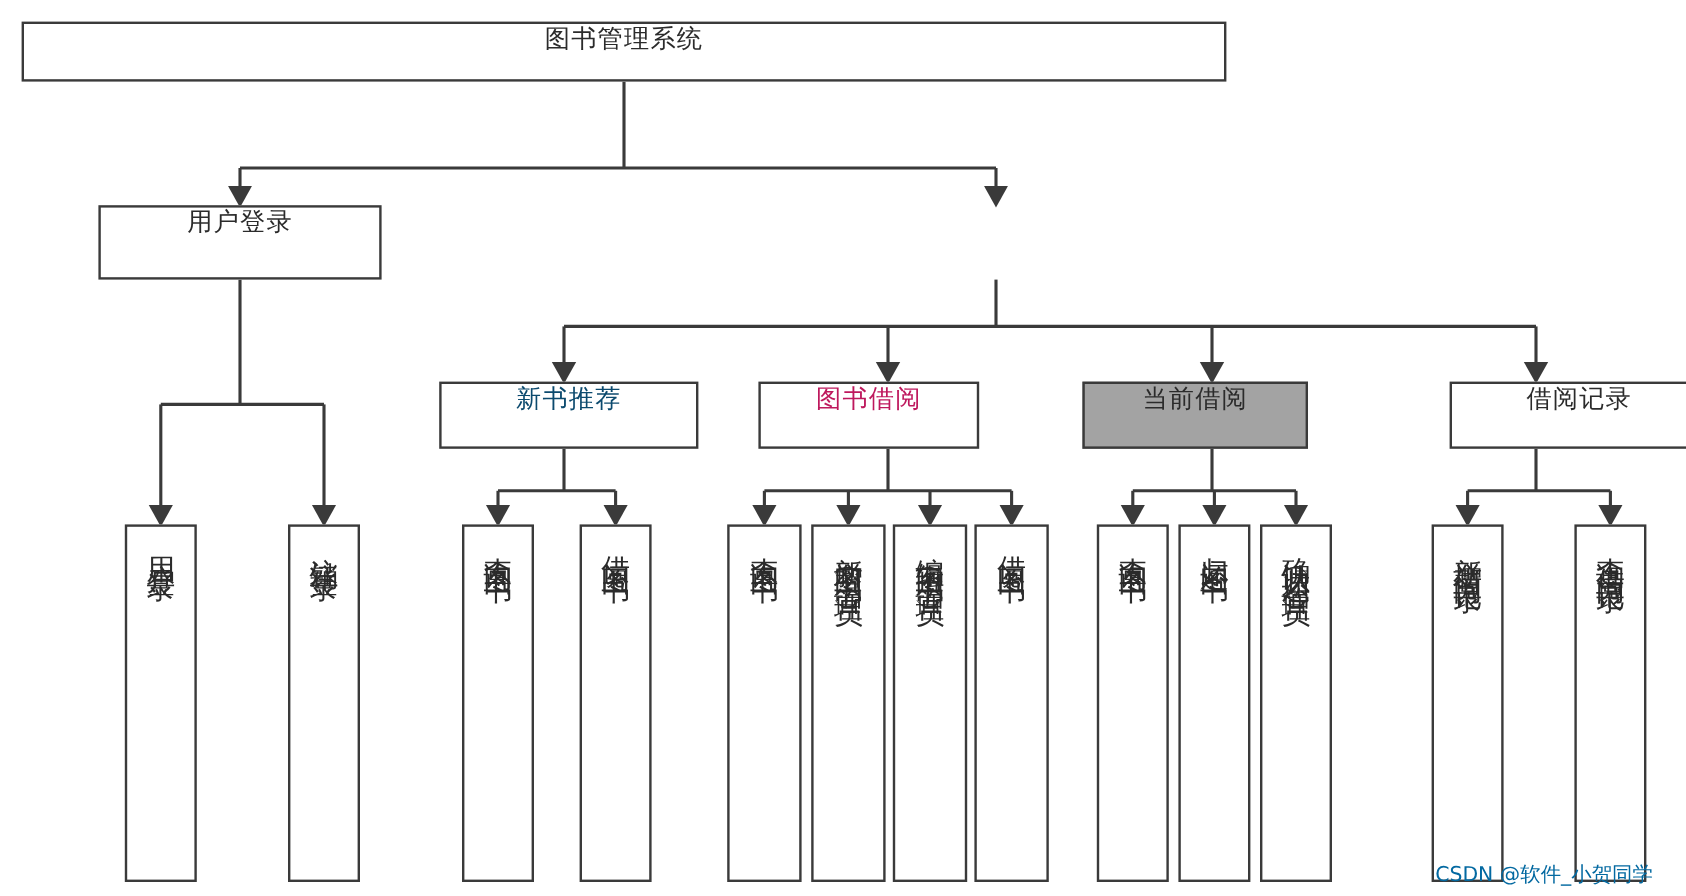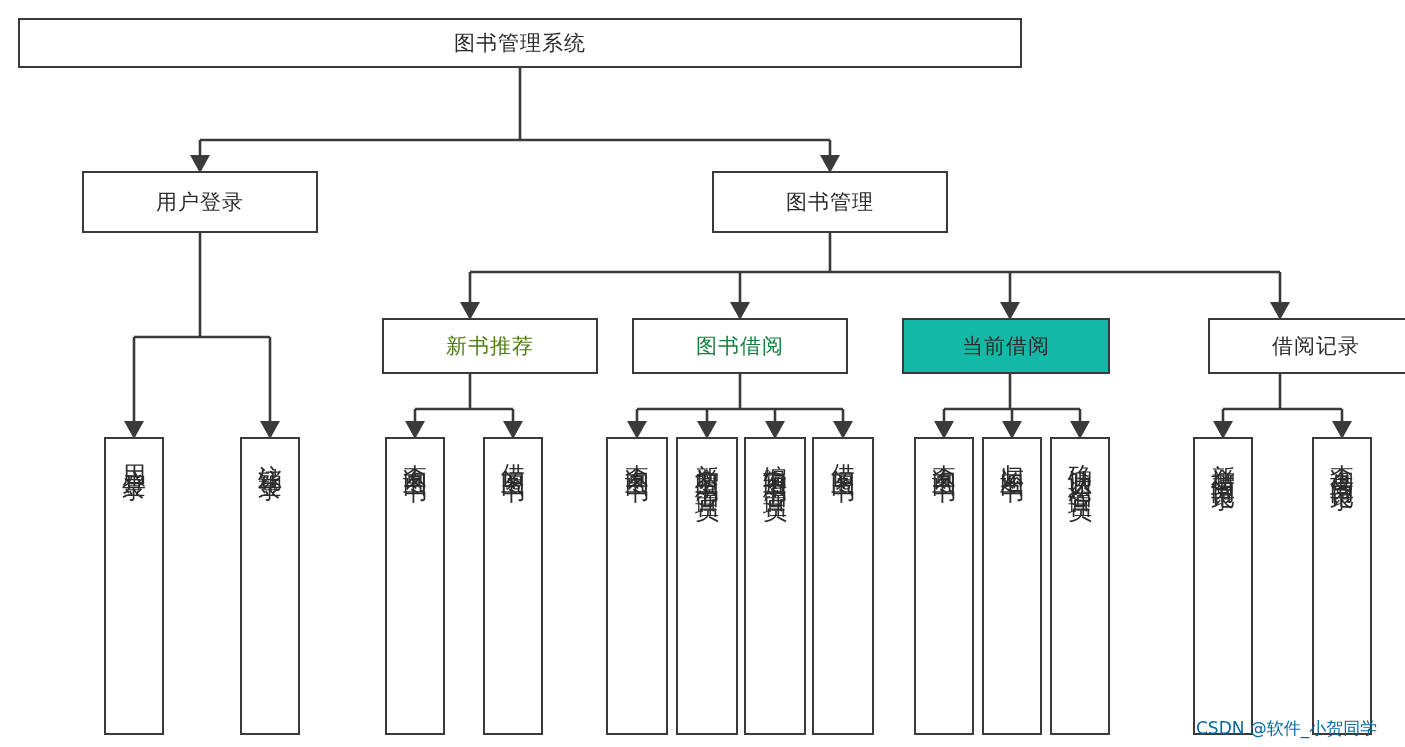--- a/index.html
+++ b/index.html
@@ -25,21 +25,21 @@
     width: 1405px;
     height: 747px;
     pointer-events: none;
   }
   .node {
     position: absolute;
     box-sizing: border-box;
     border: 2px solid #3a3a3a;
     background: #ffffff;
     display: flex;
-    align-items: center;
+    align-items: flex-start;
     justify-content: center;
     color: #2b2b2b;
   }
   .node .label {
     display: block;
     text-align: center;
     line-height: 1.18;
   }
   
   .node.h .label {
@@ -131,31 +131,28 @@
     </g>
   </svg>
 
   <div class="node h root" style="left: 18px; top: 18px; width: 1004px; height: 50px; border-color: rgb(58, 58, 58); background: rgb(255, 255, 255); color: rgb(43, 43, 43);">
     <span class="label">图书管理系统</span>
   </div>
 
   <div class="node h" style="left: 82px; top: 171px; width: 236px; height: 62px; border-color: rgb(58, 58, 58); background: rgb(255, 255, 255); color: rgb(43, 43, 43);">
     <span class="label">用户登录</span>
   </div>
-  <div class="node h" style="left: 712px; top: 171px; width: 236px; height: 62px; border-color: rgb(58, 58, 58); background: rgb(255, 255, 255); color: rgb(43, 43, 43);">
-    <span class="label">图书管理</span>
-  </div>
-
-  <div class="node h" style="left: 382px; top: 318px; width: 216px; height: 56px; border-color: rgb(58, 58, 58); background: rgb(255, 255, 255); color: #4d7c0f;">
+
+  <div class="node h" style="left: 366px; top: 318px; width: 216px; height: 56px; border-color: rgb(58, 58, 58); background: rgb(255, 255, 255); color: #0c4a6e;">
     <span class="label">新书推荐</span>
   </div>
-  <div class="node h" style="left: 632px; top: 318px; width: 216px; height: 56px; border-color: rgb(58, 58, 58); background: rgb(255, 255, 255); color: #15803d;">
+  <div class="node h" style="left: 632px; top: 318px; width: 184px; height: 56px; border-color: rgb(58, 58, 58); background: rgb(255, 255, 255); color: #be185d;">
     <span class="label">图书借阅</span>
   </div>
-  <div class="node h" style="left: 902px; top: 318px; width: 208px; height: 56px; border-color: rgb(58, 58, 58); background: #14b8a6; color: rgb(43, 43, 43);">
+  <div class="node h" style="left: 902px; top: 318px; width: 188px; height: 56px; border-color: rgb(58, 58, 58); background: #a3a3a3; color: rgb(43, 43, 43);">
     <span class="label">当前借阅</span>
   </div>
   <div class="node h" style="left: 1172px; top: 318px; width: 216px; height: 56px; border-color: rgb(58, 58, 58); background: rgb(255, 255, 255); color: rgb(43, 43, 43); margin-left: 36px;">
     <span class="label">借阅记录</span>
   </div>
 
   <div class="node v" style="left: 104px; top: 437px; width: 60px; height: 298px; border-color: rgb(58, 58, 58); background: rgb(255, 255, 255); color: rgb(43, 43, 43);">
     <span class="label">用户登录</span>
   </div>
   <div class="node v" style="left: 240px; top: 437px; width: 60px; height: 298px; border-color: rgb(58, 58, 58); background: rgb(255, 255, 255); color: rgb(43, 43, 43);">

